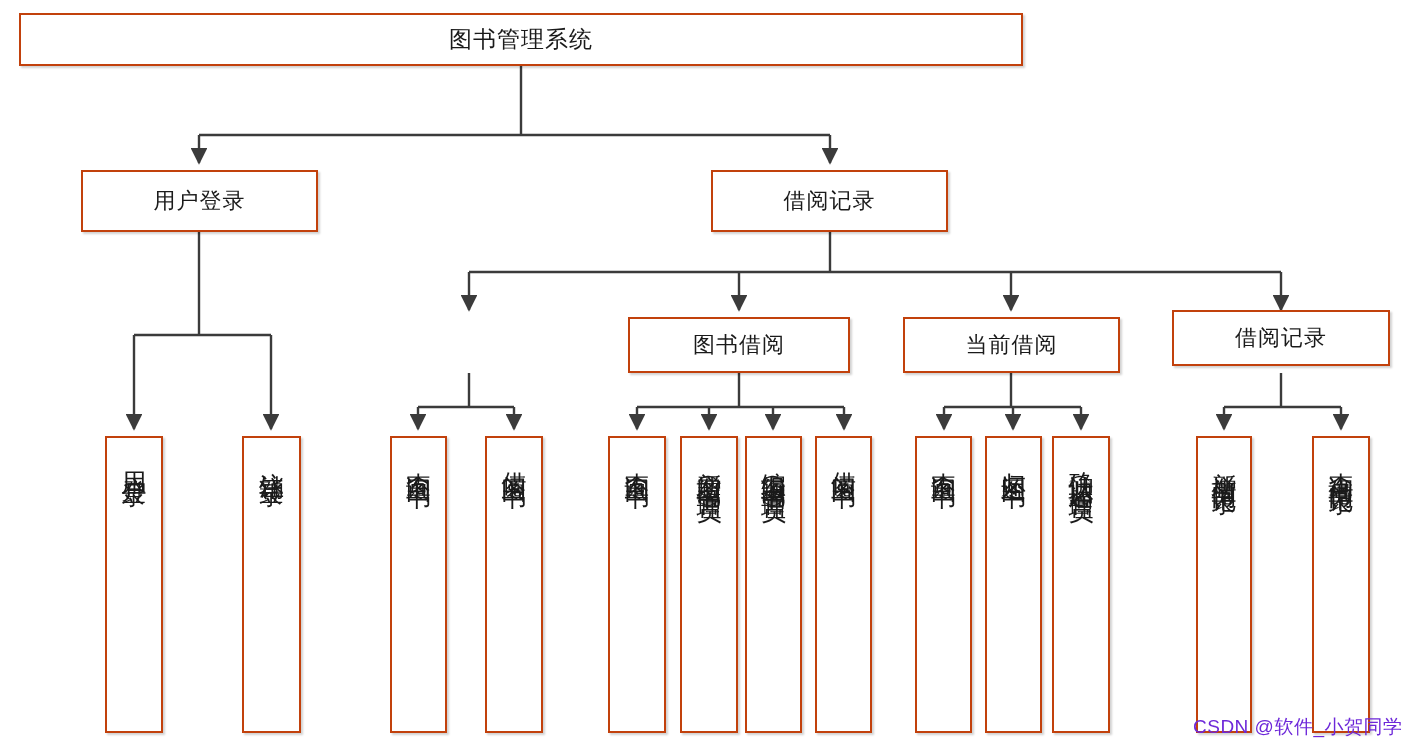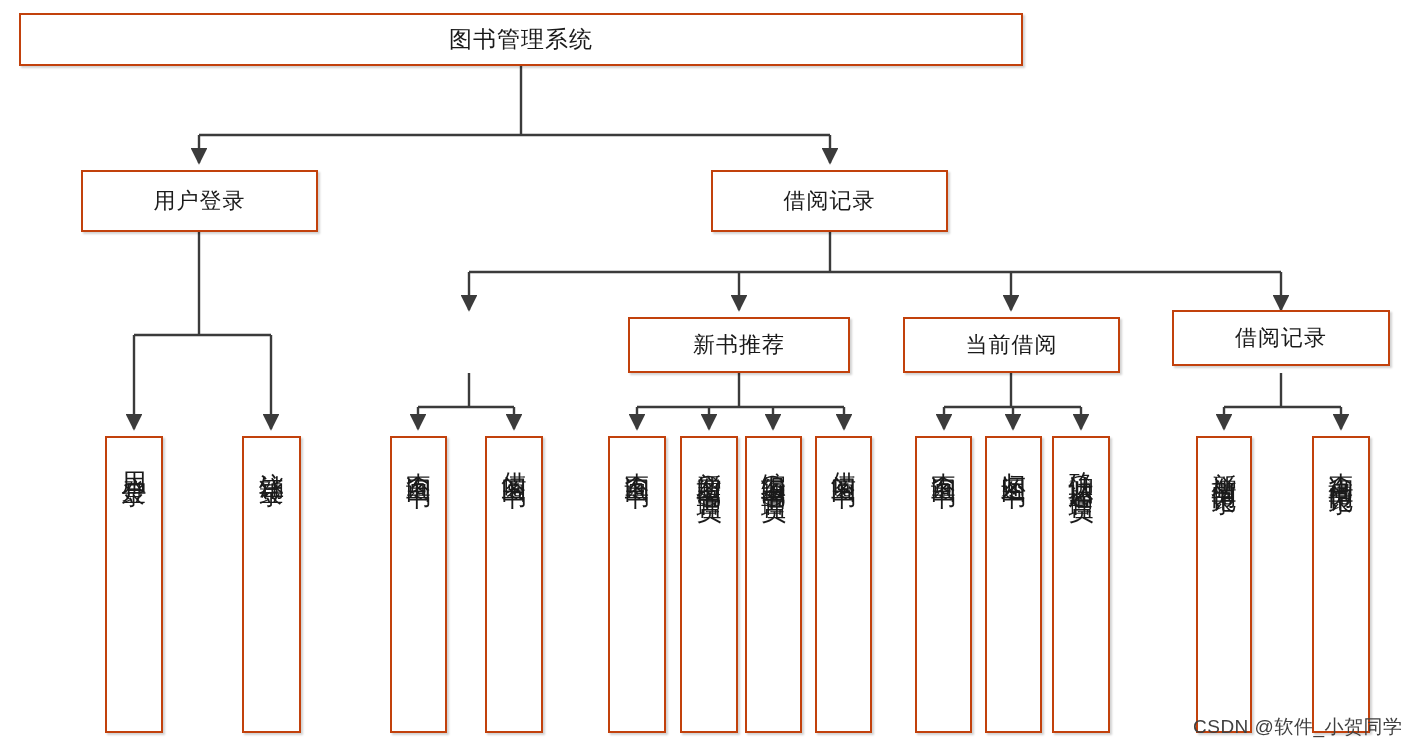--- a/index.html
+++ b/index.html
@@ -41,21 +41,21 @@
     writing-mode:vertical-rl;
     text-orientation:upright;
     font-size:25px;
     line-height:1.0;
     letter-spacing:4px;
     white-space:nowrap;
   }
 
   #watermark{
     position:absolute;
-    color:#404040;
+    color:#6d28d9;
     font-size:19px;
     letter-spacing:0.5px;
     white-space:nowrap;
     pointer-events:none;
     user-select:none;
   }
 </style>
 </head>
 <body>
 
@@ -116,21 +116,21 @@
   </div>
 
   <div class="node h" style="left:81px;top:170px;width:237px;height:62px;">
     <span class="label">用户登录</span>
   </div>
   <div class="node h" style="left:711px;top:170px;width:237px;height:62px;">
     <span class="label">借阅记录</span>
   </div>
 
   <div class="node h" style="left:628px;top:317px;width:222px;height:56px;">
-    <span class="label">新书推荐</span>
+    <span class="label">图书借阅</span>
   </div>
   <div class="node h" style="left:903px;top:317px;width:217px;height:56px;">
     <span class="label">当前借阅</span>
   </div>
   <div class="node h" style="left:1172px;top:310px;width:218px;height:56px;">
     <span class="label">借阅记录</span>
   </div>
 
   <div class="node v" style="left:105px;top:436px;width:58px;height:297px;">
     <span class="label">用户登录</span>

